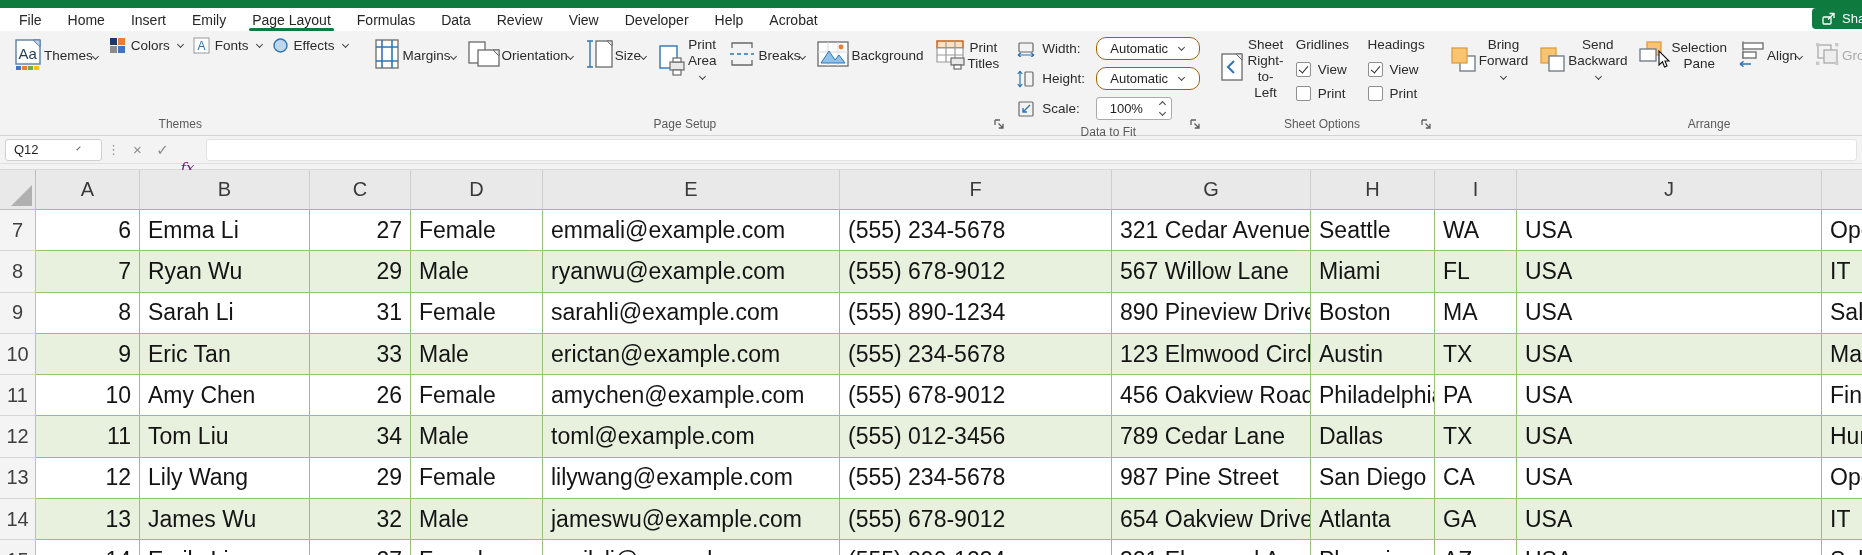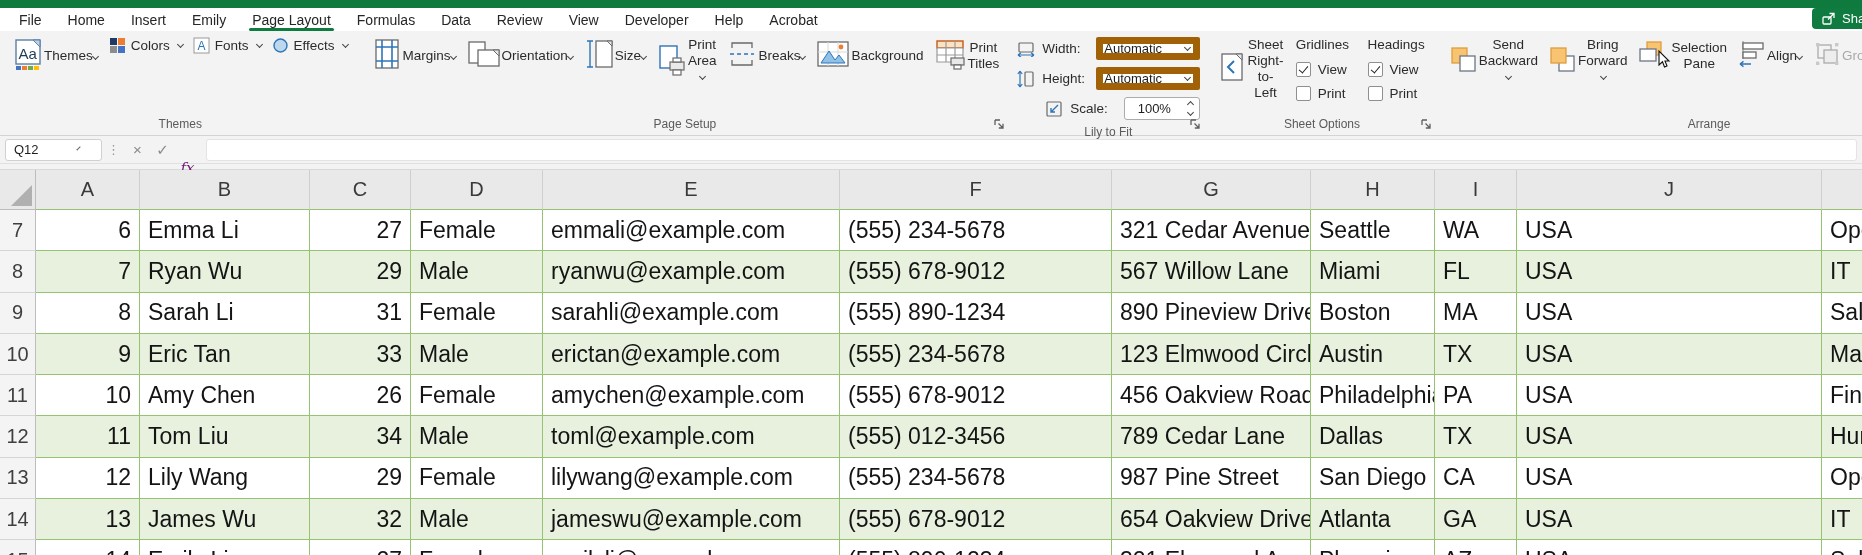--- a/index.html
+++ b/index.html
@@ -33,25 +33,25 @@
   .chev { display:inline-block; width:5px; height:5px; border-right:1.4px solid #444; border-bottom:1.4px solid #444;
     transform:rotate(45deg); margin:0 2px 2px 3px; vertical-align:middle; }
   .chev.below { display:block; margin:2px auto 0; }
   .chev.up { transform:rotate(-135deg); }
   .disabled { color:#A9A9A9; }
   .disabled .chev { border-color:#B5B5B5; }
 
   .vstack { display:flex; flex-direction:row; justify-content:flex-start; margin-left:2px; }
   .smallbtn { display:flex; align-items:center; gap:5px; font-size:13.5px; color:#2B2B2B; padding:3px 4px; border-radius:3px; }
 
-  .sfrow { display:flex; align-items:center; gap:6px; margin:3px 0 4px; font-size:13.5px; color:#2B2B2B;justify-content:flex-end; }
+  .sfrow { display:flex; align-items:center; gap:6px; margin:3px 0 4px; font-size:13.5px; color:#2B2B2B; }
   .sfrow .ricon { width:20px; display:flex; justify-content:center; }
   .sflabel { width:48px; text-align:left; }
-  .combo { width:104px; height:23px; background:#fff; border:7px solid #a16207; border-radius:2px; display:flex;
-    align-items:center; justify-content:space-between; padding:0 1px; font-size:13px; color:#1F1F1F; }
+  .combo { width:104px; height:23px; background:#fff; border:1px solid #a16207; border-radius:10px; display:flex;
+    align-items:center; justify-content:space-between; padding:0 13px; font-size:13px; color:#1F1F1F; }
   .spinbox { width:76px; height:23px; background:#fff; border:1px solid #ABABAB; border-radius:3px; display:flex;
     align-items:center; font-size:13px; color:#1F1F1F; overflow:hidden; }
   .spinbox .val { flex:1; text-align:center; }
   .spinner { width:16px; display:flex; flex-direction:column; align-items:center; gap:3px; padding-right:2px; }
   .spinner .chev { margin:0; }
 
   .optcol { display:flex; flex-direction:column; font-size:13.5px; margin:1px 7px 0; }
   .optcol-h { text-align:center; margin:2px 0 7px; color:#2B2B2B; }
   .cbrow { display:flex; align-items:center; gap:7px; margin:3px 0 6px; color:#2B2B2B; }
   .cb { width:15px; height:15px; border:1px solid #8F8F8F; border-radius:2px; background:#fff; position:relative; flex:0 0 auto; }
@@ -310,21 +310,21 @@
           <span class="sflabel">Scale:</span>
           <span class="spinbox">
             <span class="val">100%</span>
             <span class="spinner">
               <span class="chev up"></span>
               <span class="chev" style="margin:0"></span>
             </span>
           </span>
         </div>
       </div>
-      <div class="rgroup-label">Lily to Fit</div>
+      <div class="rgroup-label">Data to Fit</div>
       <span class="dlg">
         <svg width="12" height="12" viewBox="0 0 12 12">
             <path d="M2 2 H7 M2 2 V7" stroke="#5F5F5F" stroke-width="1.3" fill="none"></path>
             <path d="M5.5 5.5 L10 10 M10 5.8 V10 H5.8" stroke="#5F5F5F" stroke-width="1.3" fill="none"></path>
           </svg>
       </span>
     </div>
     <div class="rdivider"></div>
 
     <div class="rgroup">
@@ -373,38 +373,38 @@
           </svg>
       </span>
     </div>
     <div class="rdivider"></div>
 
     <div class="rgroup">
       <div class="rgroup-content">
         <div class="bigbtn">
           <span class="icon">
             <svg width="30" height="32" viewBox="0 0 30 32">
+                <rect x="11" y="11" width="15" height="15" fill="#fff" stroke="#6A7684" stroke-width="1.3"></rect>
+                <rect x="3" y="3" width="15" height="15" fill="#F8C471" stroke="#DD9F3D" stroke-width="1.3"></rect>
+              </svg>
+          </span>
+          <span class="lblwrap" style="max-width:62px">
+            <span class="lbl">Bring Forward</span>
+            <span class="chev"></span>
+          </span>
+        </div>
+        <div class="bigbtn">
+          <span class="icon">
+            <svg width="30" height="32" viewBox="0 0 30 32">
                 <rect x="3" y="3" width="15" height="15" fill="#F8C471" stroke="#DD9F3D" stroke-width="1.3"></rect>
                 <rect x="11" y="11" width="15" height="15" fill="#fff" stroke="#6A7684" stroke-width="1.3"></rect>
               </svg>
           </span>
           <span class="lblwrap" style="max-width:74px">
             <span class="lbl">Send Backward</span>
-            <span class="chev"></span>
-          </span>
-        </div>
-        <div class="bigbtn">
-          <span class="icon">
-            <svg width="30" height="32" viewBox="0 0 30 32">
-                <rect x="11" y="11" width="15" height="15" fill="#fff" stroke="#6A7684" stroke-width="1.3"></rect>
-                <rect x="3" y="3" width="15" height="15" fill="#F8C471" stroke="#DD9F3D" stroke-width="1.3"></rect>
-              </svg>
-          </span>
-          <span class="lblwrap" style="max-width:62px">
-            <span class="lbl">Bring Forward</span>
             <span class="chev"></span>
           </span>
         </div>
         <div class="bigbtn">
           <span class="icon">
             <svg width="34" height="32" viewBox="0 0 34 32">
                 <rect x="10" y="3" width="14" height="13" fill="#F8C471" stroke="#DD9F3D" stroke-width="1.3"></rect>
                 <rect x="3" y="10" width="16" height="12" fill="#fff" stroke="#6A7684" stroke-width="1.3"></rect>
                 <path d="M22 12 V26 L25.5 22.8 L27.5 28 L30 27 L28 22 H32 Z" fill="#fff" stroke="#111" stroke-width="1.1"></path>
               </svg>

